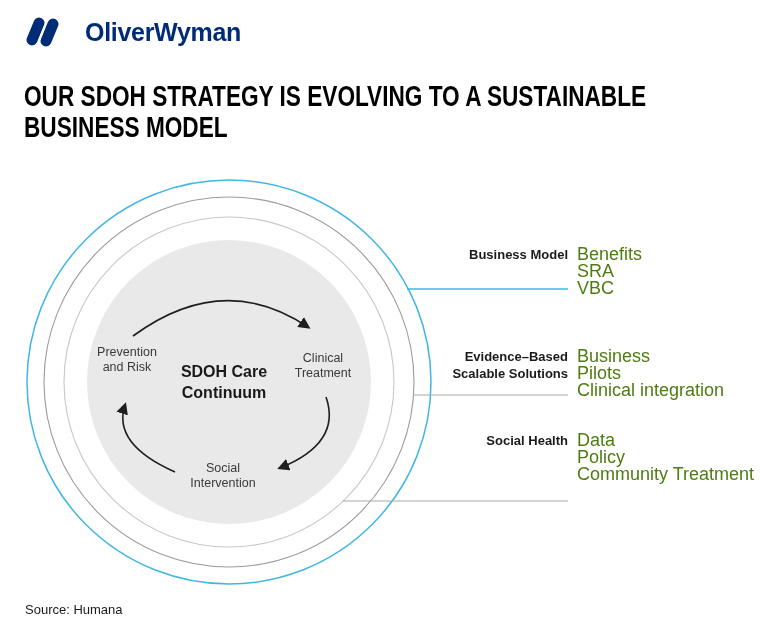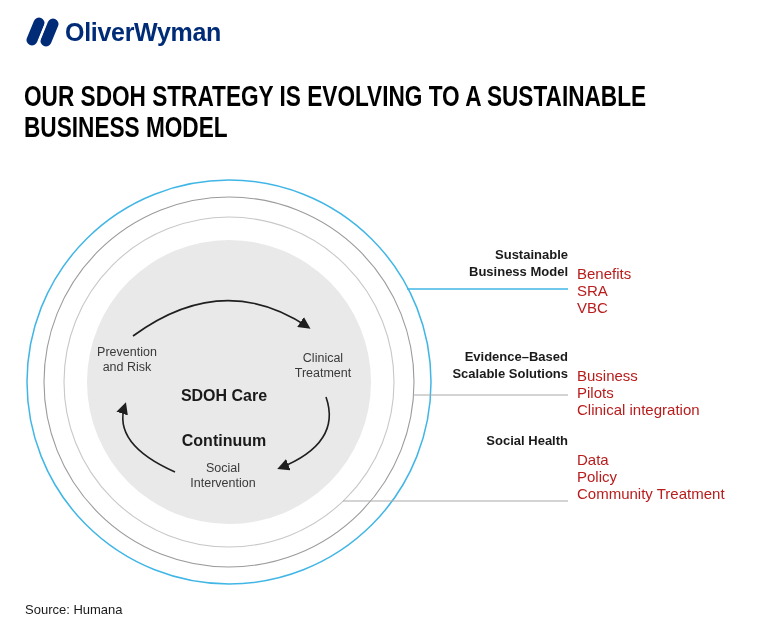--- a/index.html
+++ b/index.html
@@ -6,21 +6,21 @@
   html, body { background: #ffffff; }
   body {
     width: 766px; height: 639px;
     font-family: "Liberation Sans", sans-serif;
     position: relative; overflow: hidden;
     color: #2b2b2b;
   }
   .slide { position: absolute; inset: 0; background: #fff; }
 
   
-  .logo { position: absolute; left: 24px; top: 17px; display: flex; align-items: center; gap: 5px; }
+  .logo { position: absolute; left: 24px; top: 17px; display: flex; align-items: center; gap: 25px; }
   .logo svg { display: block; }
   .wordmark {
     font-size: 25px; font-weight: 700; color: #002C77;
     letter-spacing: -0.3px;
   }
 
   
   .title {
     position: absolute; left: 24px; top: 80px;
     font-weight: 800; font-size: 29px; line-height: 30px;
@@ -39,32 +39,32 @@
   }
   .cycle-label span { display: block; }
   .label-prevention { left: 57px; top: 345px; width: 140px; }
   .label-clinical   { left: 253px; top: 351px; width: 140px; }
   .label-social     { left: 153px; top: 461px; width: 140px; }
   .center-label {
     position: absolute; left: 144px; top: 361px; width: 160px;
     text-align: center; font-size: 16px; line-height: 21px;
     font-weight: 700; color: #1a1a1a;
   }
-  .center-label span { display: block; margin-top: 24px; }
+  .center-label span { display: block; }
 
   
   .ann-label {
     position: absolute; left: 368px; width: 200px;
     text-align: right; font-weight: 700; font-size: 13px;
     line-height: 17px; color: #1a1a1a;
   }
   .ann-label span { display: block; }
   .ann-items {
     position: absolute; left: 577px; width: 185px;
-    font-size: 15px; line-height: 17px; color: #b91c1c; margin-top: 19px;
+    font-size: 18px; line-height: 17px; color: #4d7c0f;
   }
   .ann-items span { display: block; }
   .g1 { top: 246px; }
   .g2 { top: 348px; }
   .g3 { top: 432px; }
 
   
   .source {
     position: absolute; left: 25px; top: 602px;
     font-size: 13px; color: #1a1a1a;
@@ -121,21 +121,20 @@
   <div class="cycle-label label-social">
     <span>Social</span>
     <span>Intervention</span>
   </div>
   <div class="center-label">
     <span>SDOH Care</span>
     <span>Continuum</span>
   </div>
 
   <div class="ann-label g1">
-    <span>Sustainable</span>
     <span>Business Model</span>
   </div>
   <div class="ann-items g1">
     <span>Benefits</span>
     <span>SRA</span>
     <span>VBC</span>
   </div>
 
   <div class="ann-label g2">
     <span>Evidence–Based</span>

